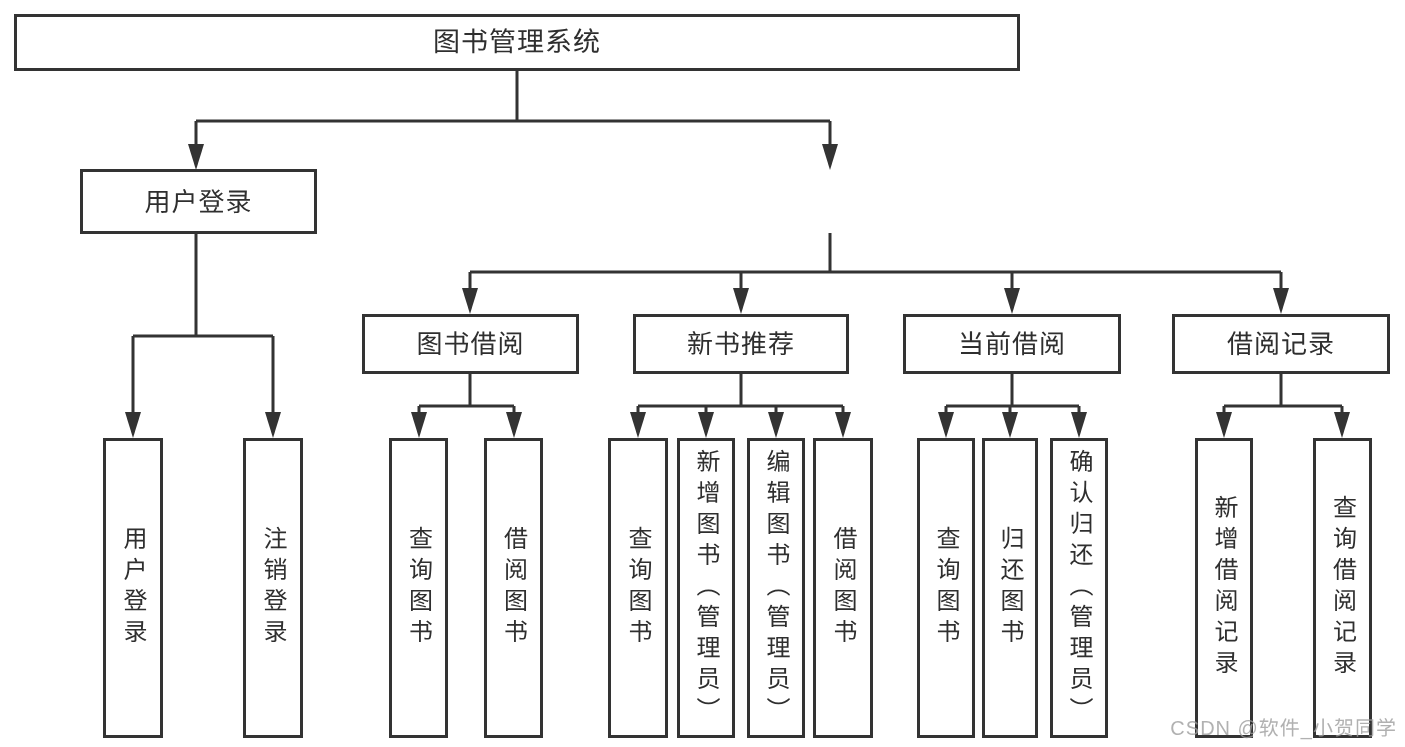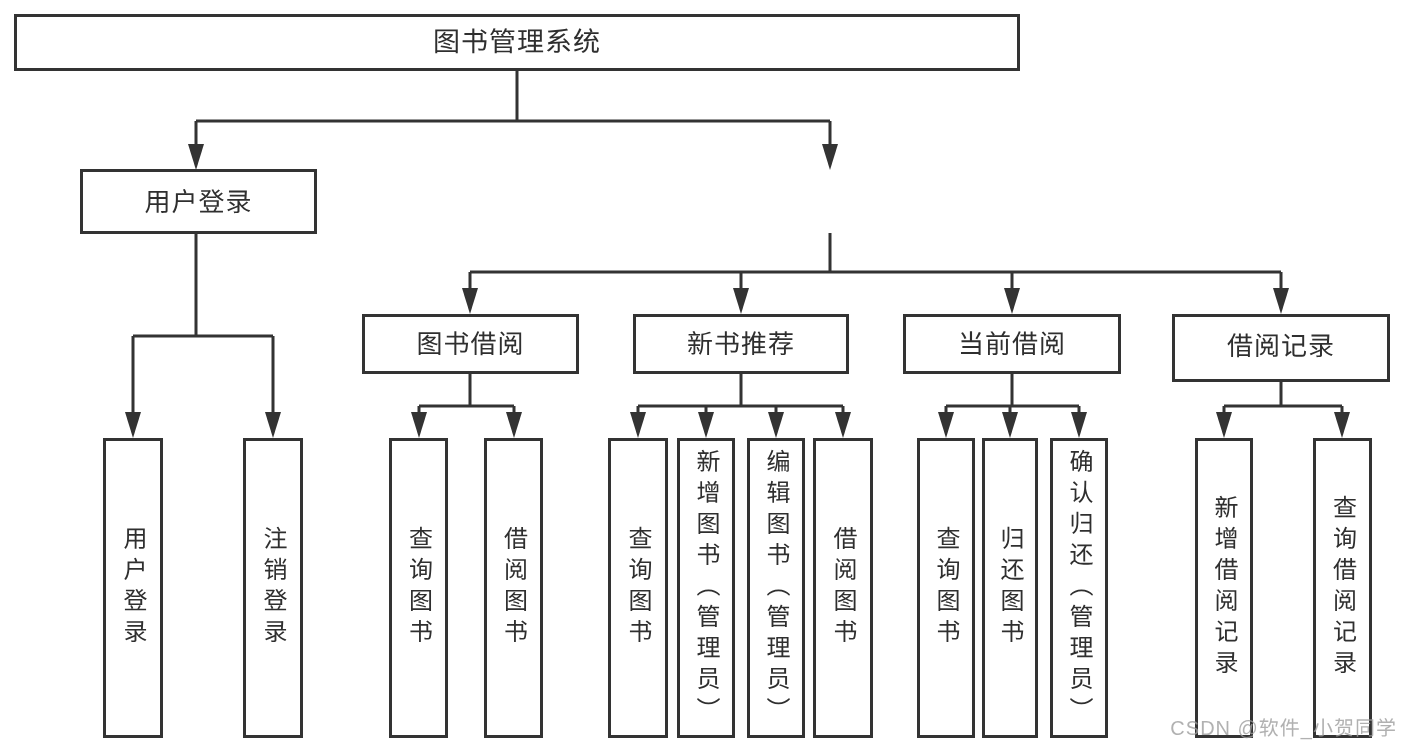--- a/index.html
+++ b/index.html
@@ -134,21 +134,21 @@
 
   <div class="node hnode" style="left:362px; top:314px; width:217px; height:60px;">
     <span>图书借阅</span>
   </div>
   <div class="node hnode" style="left:633px; top:314px; width:216px; height:60px;">
     <span>新书推荐</span>
   </div>
   <div class="node hnode" style="left:903px; top:314px; width:218px; height:60px;">
     <span>当前借阅</span>
   </div>
-  <div class="node hnode" style="left:1172px; top:314px; width:218px; height:68px;font-family:Liberation Mono, monospace;">
+  <div class="node hnode" style="left:1172px; top:314px; width:218px; height:60px;">
     <span>借阅记录</span>
   </div>
 
   <div class="node leaf" style="left:103px; width:60px;">
     <span>用户登录</span>
   </div>
   <div class="node leaf" style="left:243px; width:60px;">
     <span>注销登录</span>
   </div>
 

